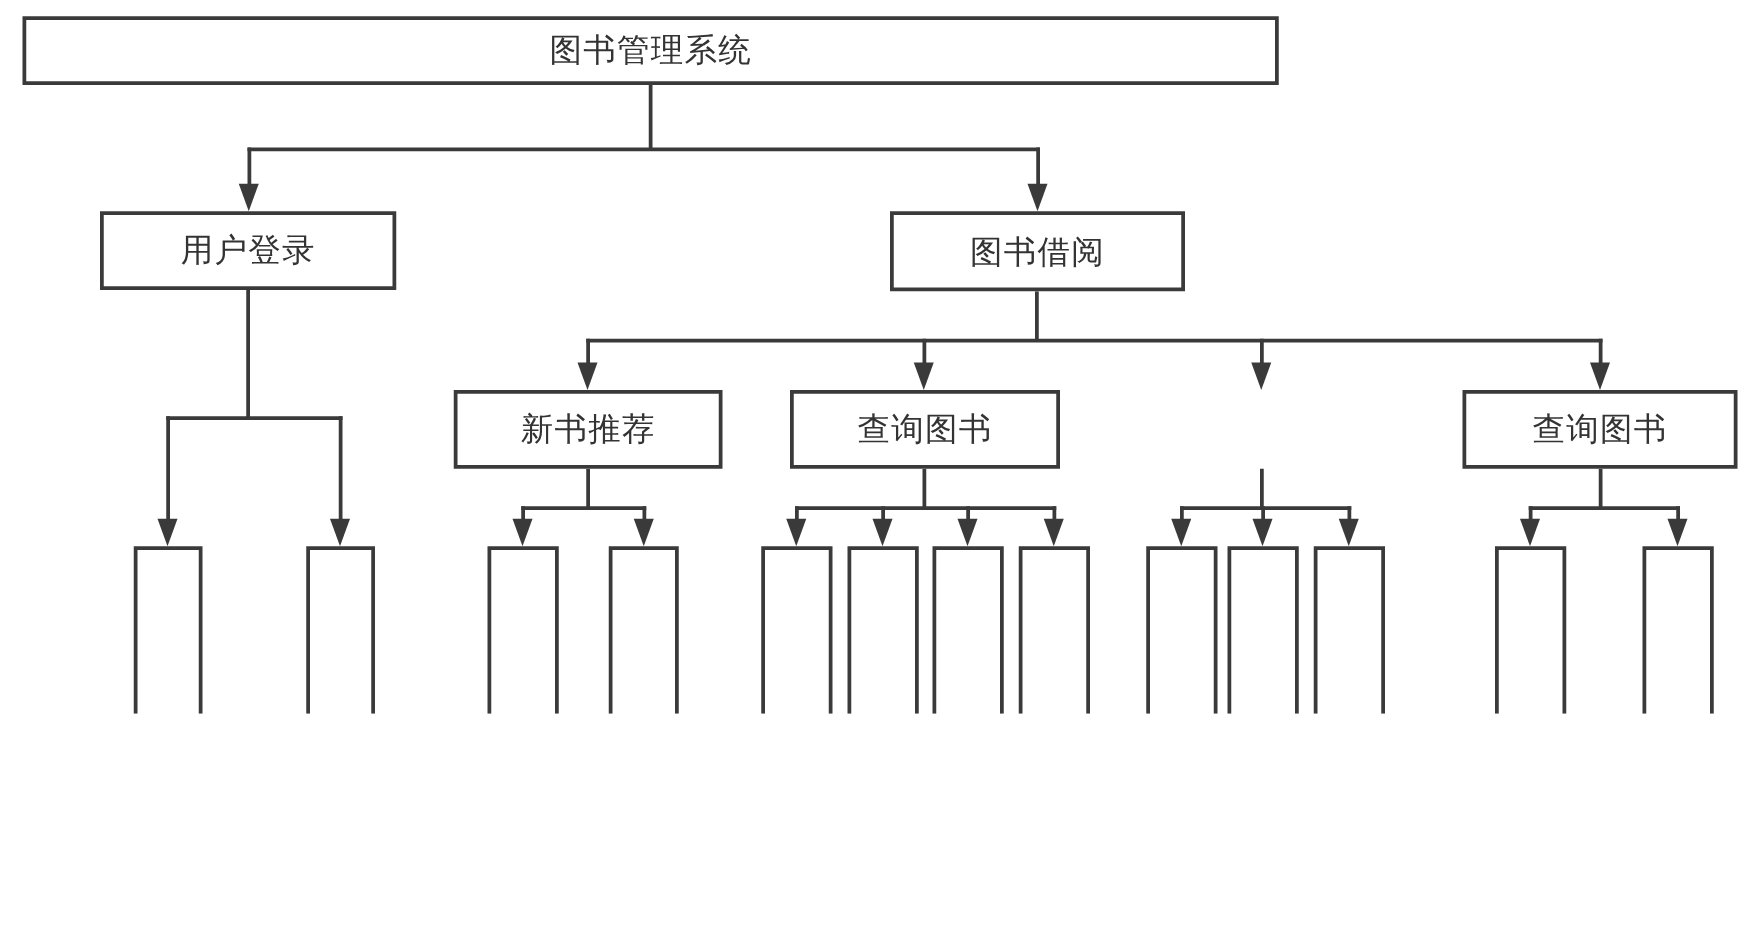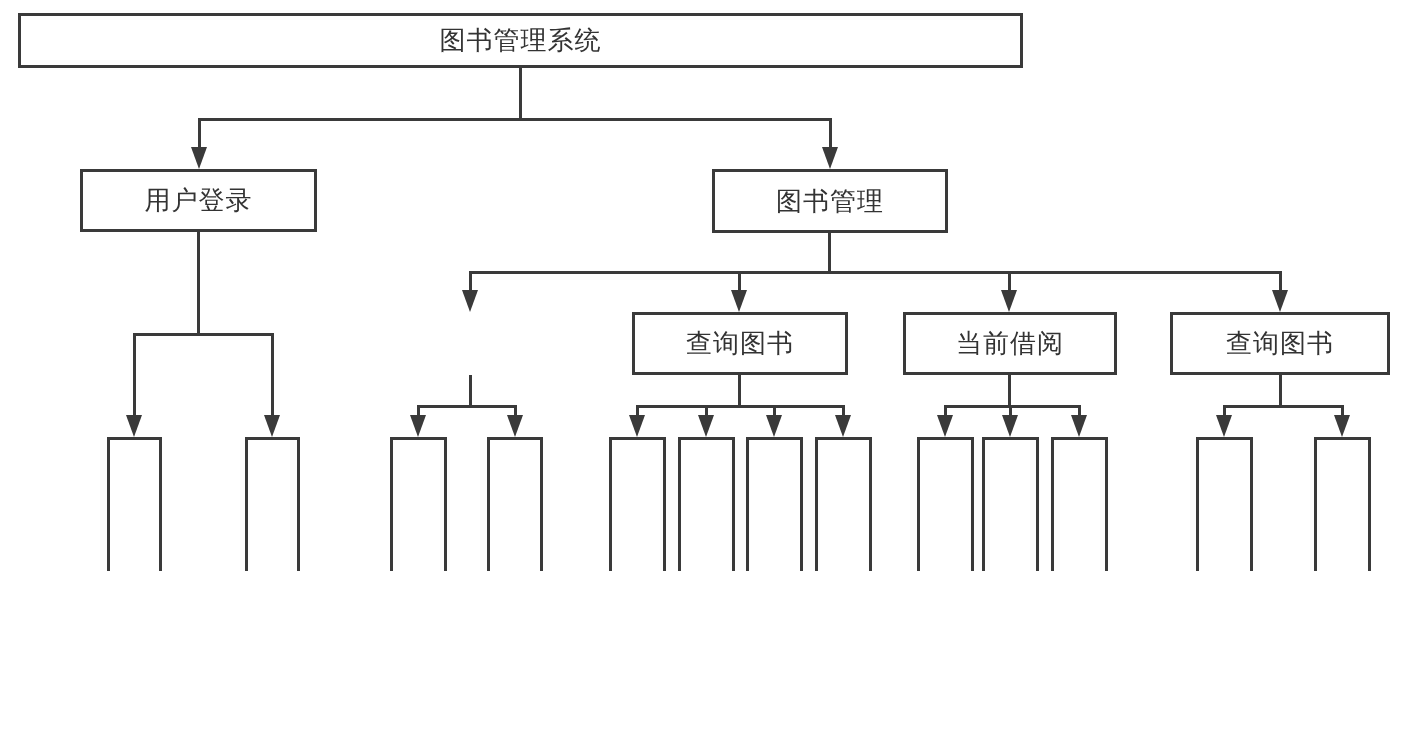--- a/index.html
+++ b/index.html
@@ -58,31 +58,31 @@
 
   <div class="box" style="left:18px;top:13px;width:1005px;height:55px">
     <span>图书管理系统</span>
   </div>
 
   <div class="box" style="left:80px;top:169px;width:237px;height:63px">
     <span>用户登录</span>
   </div>
 
   <div class="box" style="left:712px;top:169px;width:236px;height:64px">
-    <span>图书管理</span>
+    <span>图书借阅</span>
   </div>
 
+  <div class="box" style="left:363px;top:312px;width:215px;height:63px">
+    <span>新书推荐</span>
+  </div>
 
   <div class="box" style="left:632px;top:312px;width:216px;height:63px">
     <span>查询图书</span>
   </div>
 
-  <div class="box" style="left:903px;top:312px;width:214px;height:63px">
-    <span>当前借阅</span>
-  </div>
 
   <div class="box" style="left:1170px;top:312px;width:220px;height:63px">
     <span>查询图书</span>
   </div>
 
   <div class="box vbox" style="left:107px;top:437px;width:55px;height:298px">
     <span class="vt">用户登录</span>
   </div>
 
   <div class="box vbox" style="left:245px;top:437px;width:55px;height:298px">

